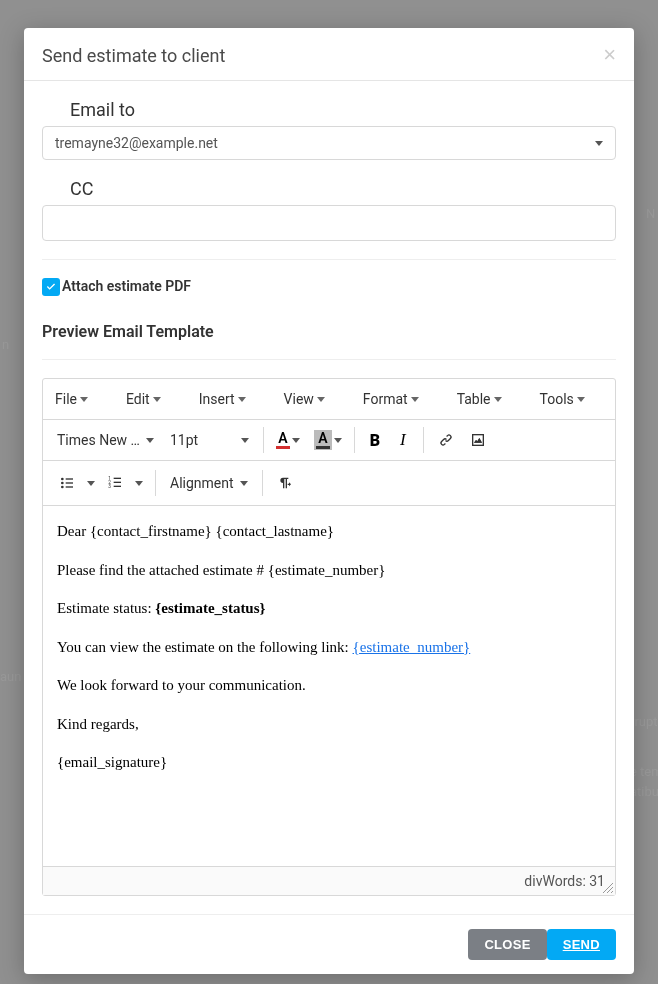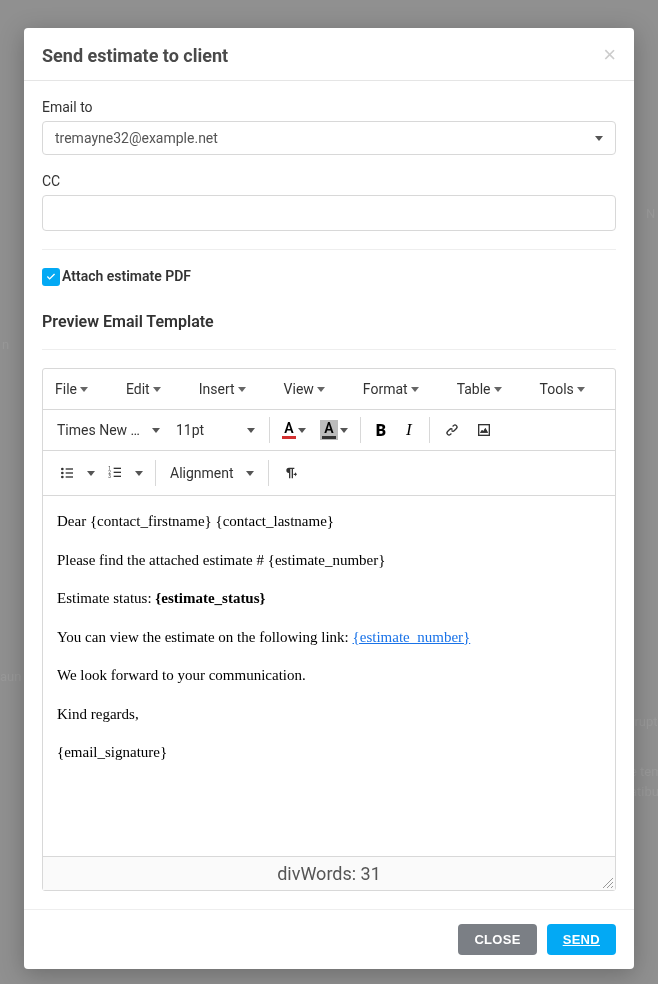--- a/index.html
+++ b/index.html
@@ -29,39 +29,40 @@
 }
 .modal-header {
   padding: 16px 18px 14px 18px;
   border-bottom: 1px solid #e5e5e5;
   display: flex;
   justify-content: space-between;
   align-items: center;
 }
 .modal-title {
   font-size: 18px;
-  font-weight: 700;
+  font-weight: 400;
   color: #4a4a4a;
 }
 .close-x {
   font-size: 22px;
   color: #ccc;
   cursor: pointer;
   line-height: 1;
   background: none;
   border: none;
 }
 .modal-body {
   padding: 18px;
 }
 .form-label {
-  font-size: 14px;
+  font-size: 18px;
   color: #333;
   margin-bottom: 6px;
   display: block;
+  margin-left: 28px;
 }
 .form-select {
   width: 100%;
   border: 1px solid #d8d8d8;
   border-radius: 4px;
   padding: 8px 12px;
   font-size: 14px;
   color: #555;
   background: #fff;
   display: flex;
@@ -150,21 +151,21 @@
 }
 .tool-sep {
   width: 1px;
   height: 26px;
   background: #d8d8d8;
   margin: 0 6px;
 }
 .tool-select {
   display: flex;
   align-items: center;
-  gap: 12px;
+  gap: 6px;
   padding: 4px 8px;
   font-size: 14px;
   color: #333;
   cursor: pointer;
   min-width: 70px;
 }
 .tool-select.wide { min-width: 105px; }
 .tool-btn {
   padding: 4px 8px;
   cursor: pointer;
@@ -195,41 +196,40 @@
   font-size: 15px;
   color: #000;
   min-height: 360px;
   line-height: 1.5;
 }
 .editor-content p { margin-bottom: 16px; }
 .editor-content .link { color: #1a73e8; text-decoration: underline; }
 .editor-content .bold { font-weight: 700; }
 .statusbar {
   display: flex;
-  justify-content: center;
+  justify-content: flex-end;
   padding: 6px 10px;
   border-top: 1px solid #d8d8d8;
-  font-size: 18px;
+  font-size: 14px;
   color: #555;
   background: #fafafa;
   position: relative;
 }
 .resize-handle {
   position: absolute;
   right: 1px;
   bottom: 1px;
   width: 12px;
   height: 12px;
 }
 .modal-footer {
   padding: 14px 18px;
   border-top: 1px solid #eee;
   display: flex;
   justify-content: flex-end;
-  gap: 10px;
 }
 .btn {
   padding: 8px 16px;
   border: none;
   border-radius: 4px;
   font-size: 13px;
   font-weight: 600;
   cursor: pointer;
   letter-spacing: 0.3px;
 }

